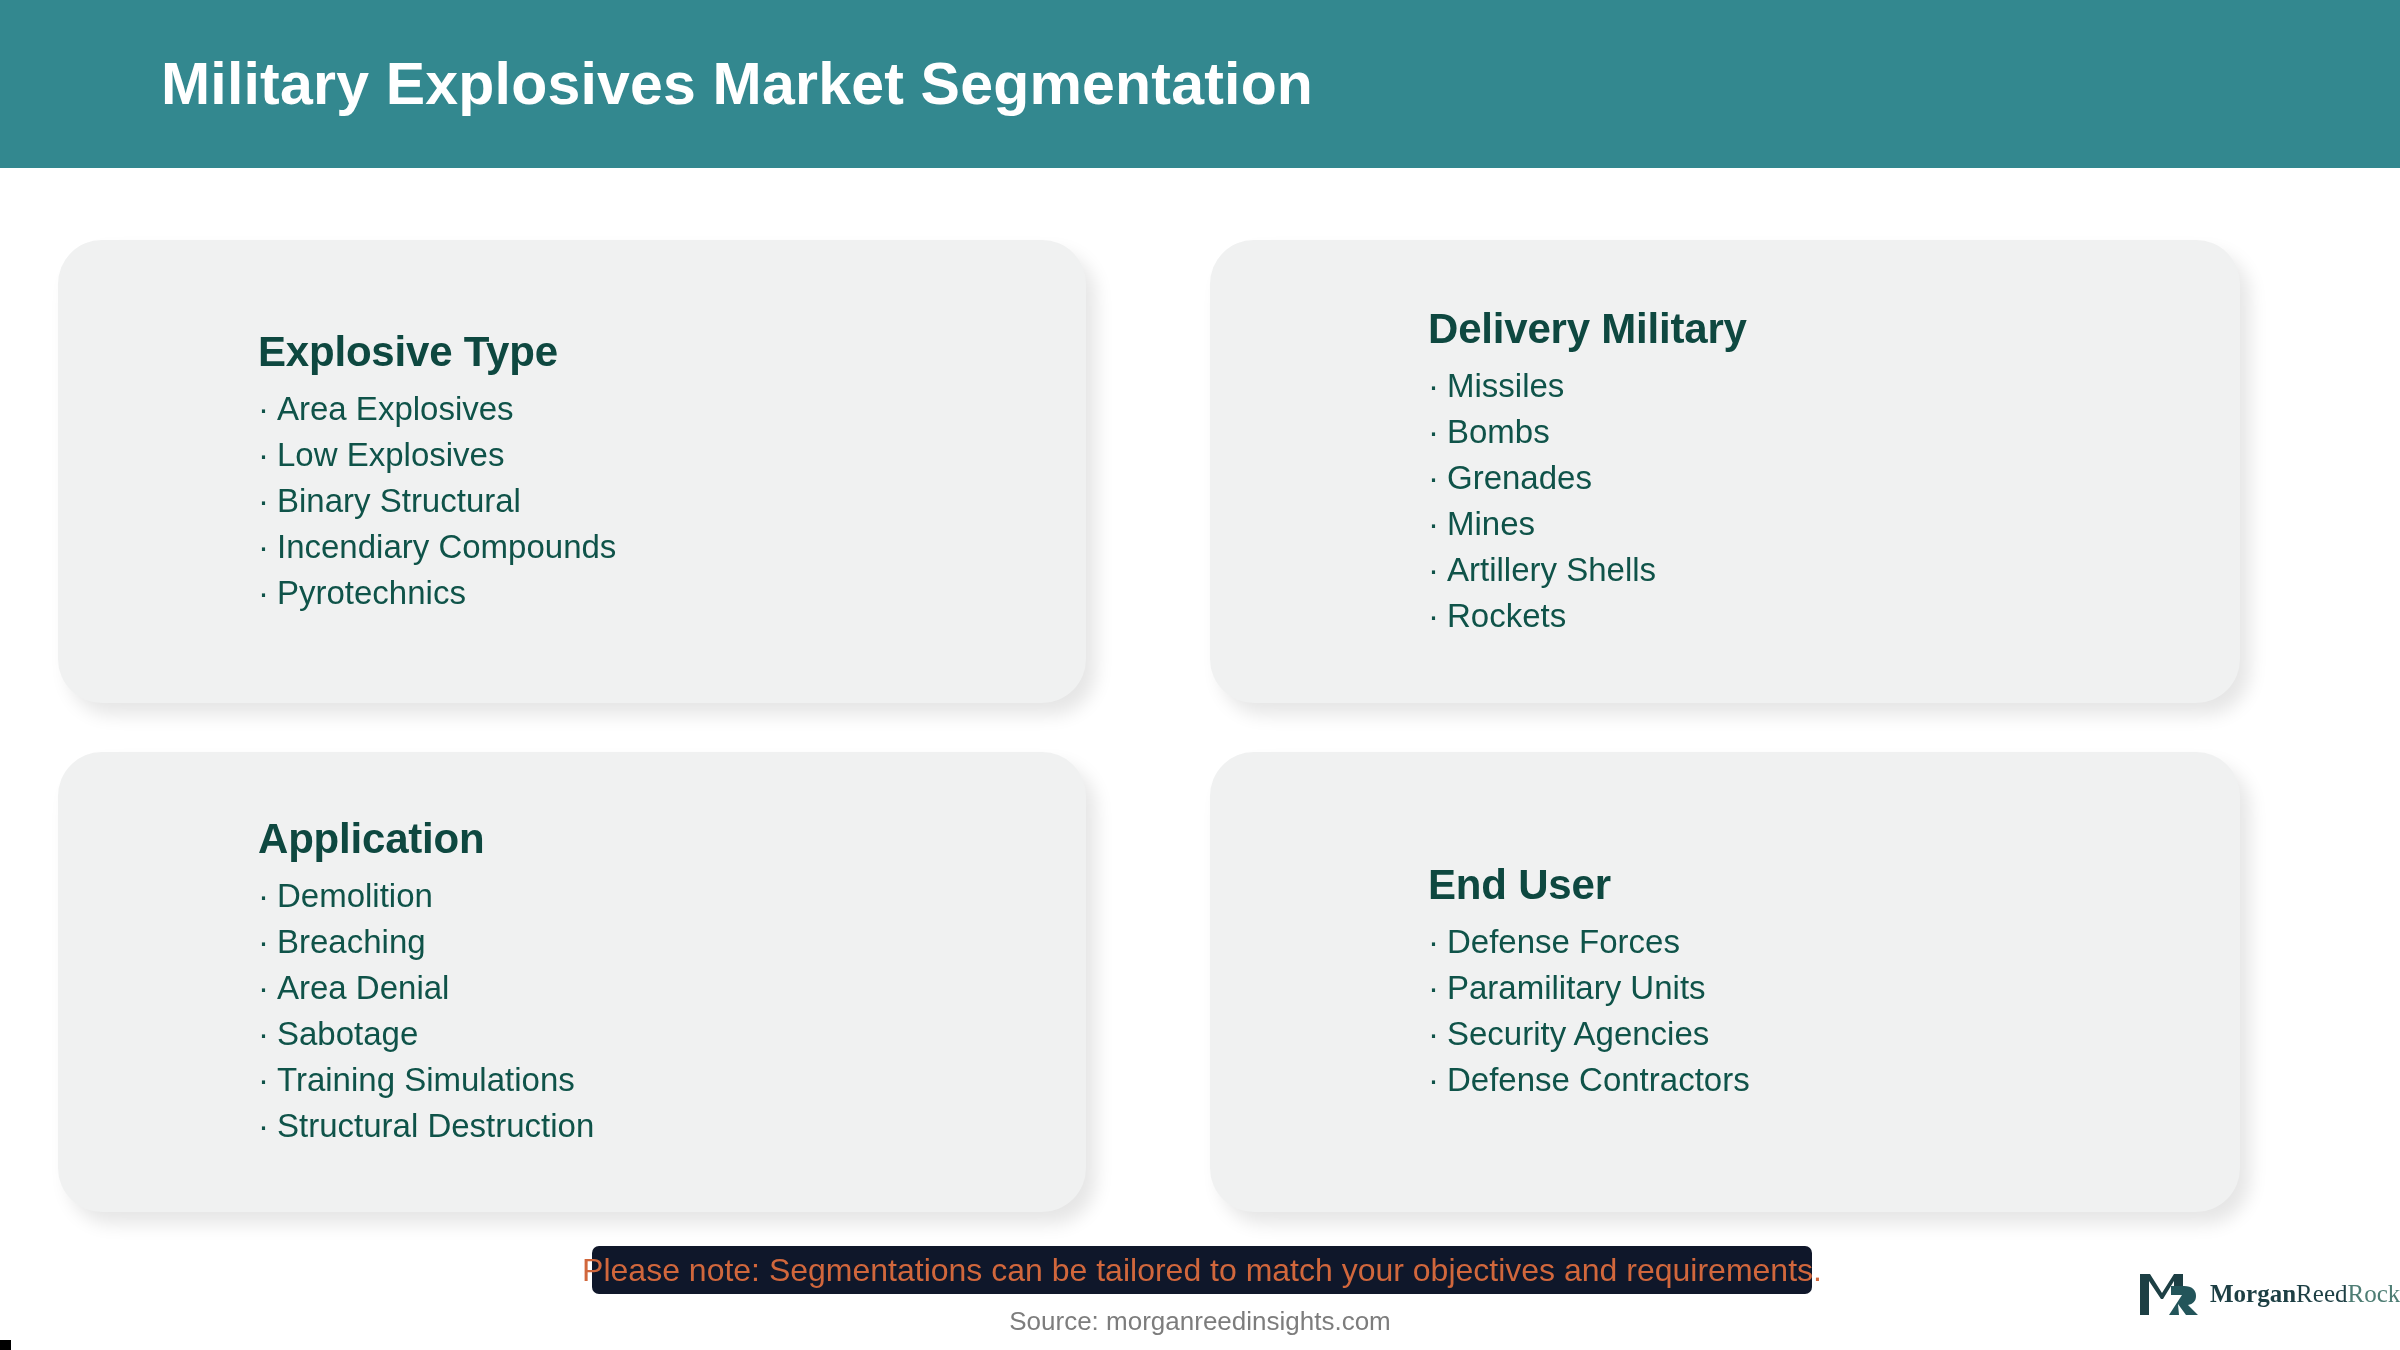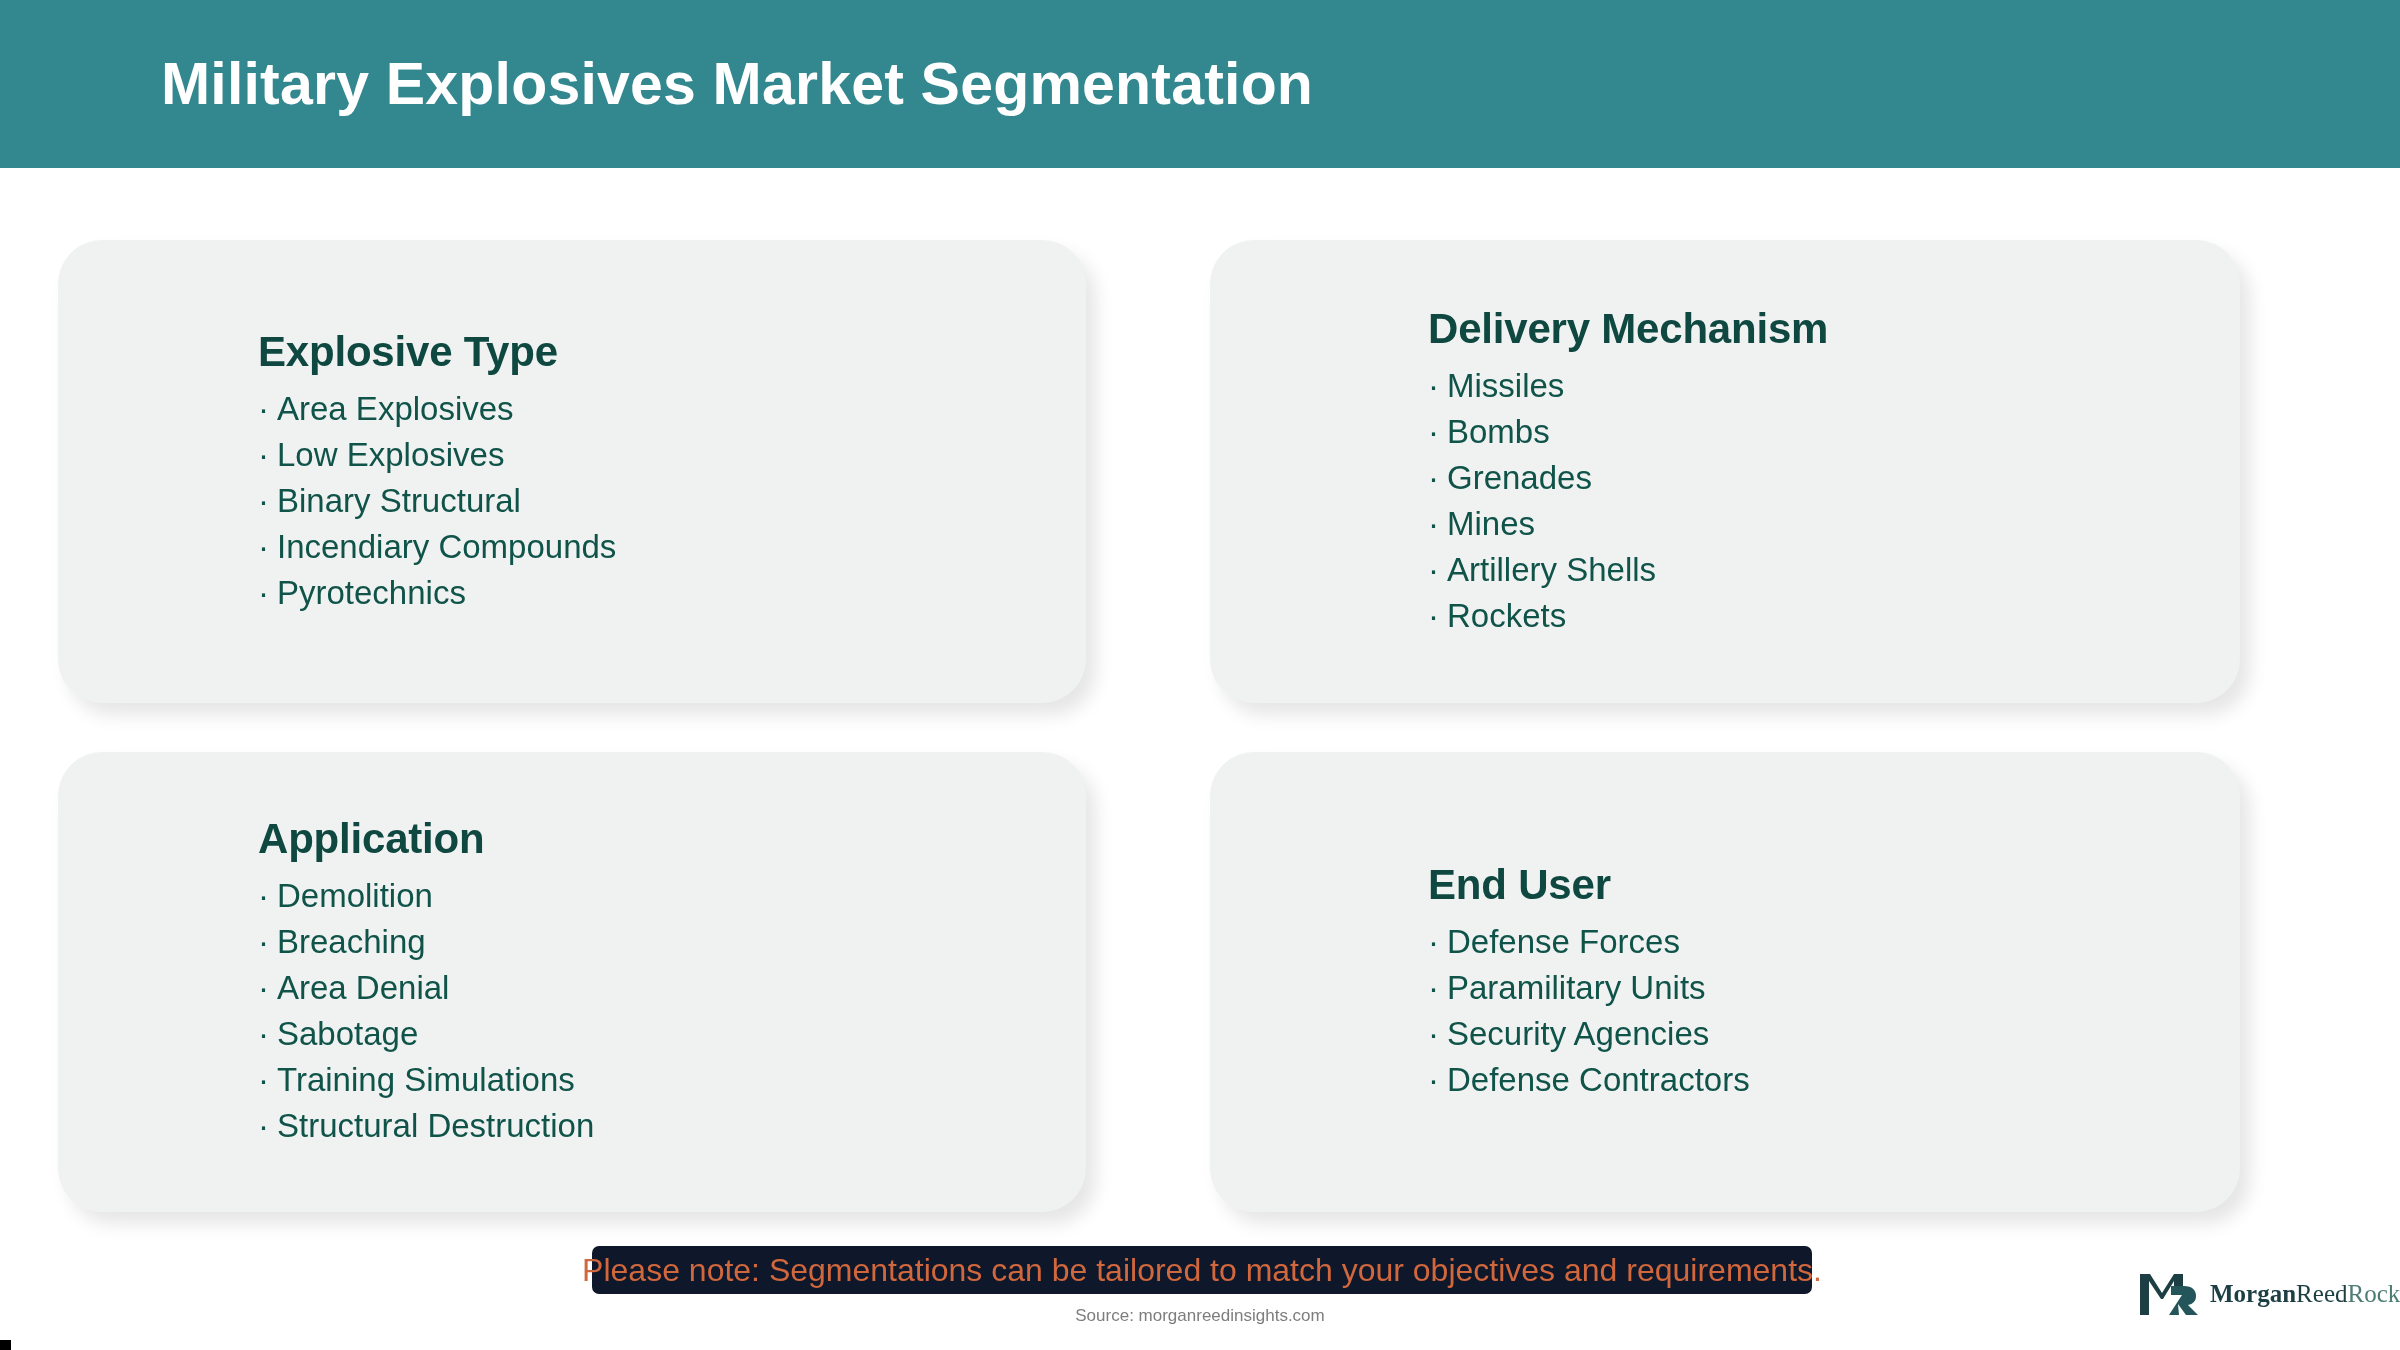--- a/index.html
+++ b/index.html
@@ -127,21 +127,21 @@
     font-size: 32px;
     white-space: nowrap;
   }
   .source-line {
     position: absolute;
     left: 0;
     top: 66px;
     width: 2400px;
     text-align: center;
     color: #7d7d7d;
-    font-size: 17px;
+    font-size: 26px;
   }
 
   
   .logo {
     position: absolute;
     left: 2138px;
     top: 1263px;
     width: 240px;
     height: 62px;
     display: flex;
@@ -215,21 +215,21 @@
         <li>
             <span class="bullet-glyph">·</span>
             <span>Pyrotechnics</span>
           </li>
       </ul>
     </div>
   </div>
 
   <div class="card right" id="card-delivery-mech">
     <div class="card-inner">
-      <div class="card-title">Delivery Mechanism</div>
+      <div class="card-title">Delivery Military</div>
       <ul class="card-list">
         <li>
             <span class="bullet-glyph">·</span>
             <span>Missiles</span>
           </li>
         <li>
             <span class="bullet-glyph">·</span>
             <span>Bombs</span>
           </li>
         <li>

